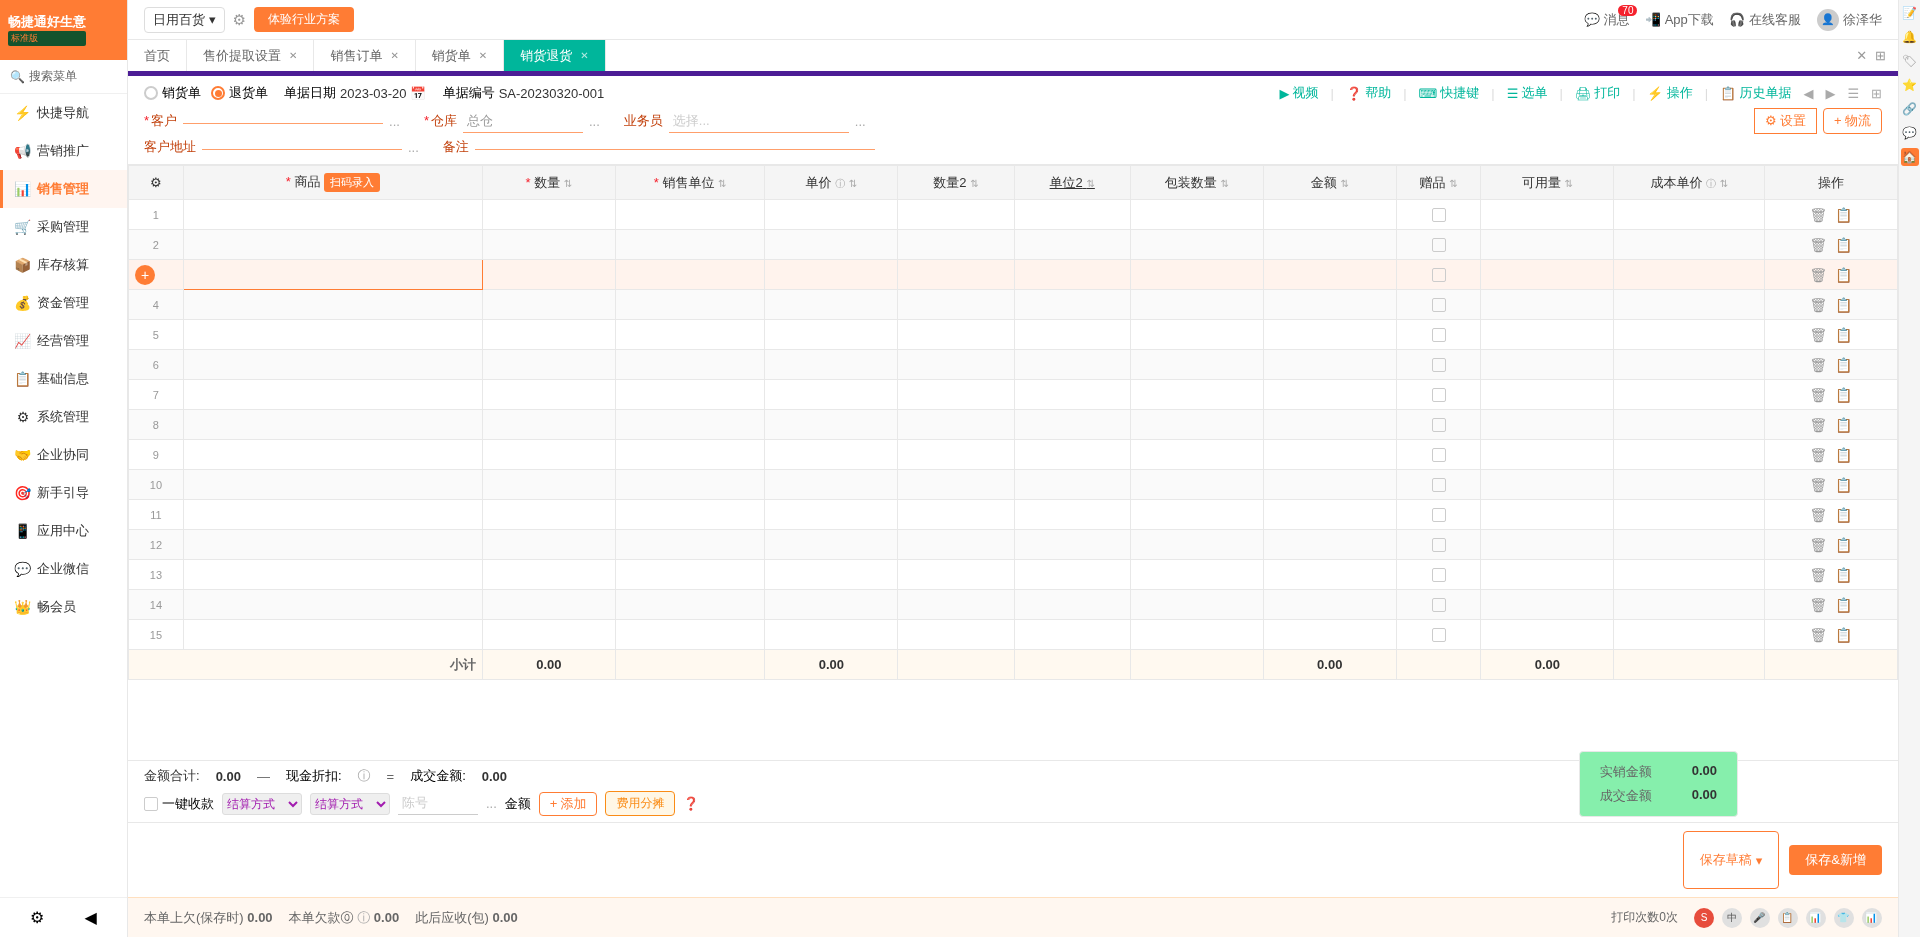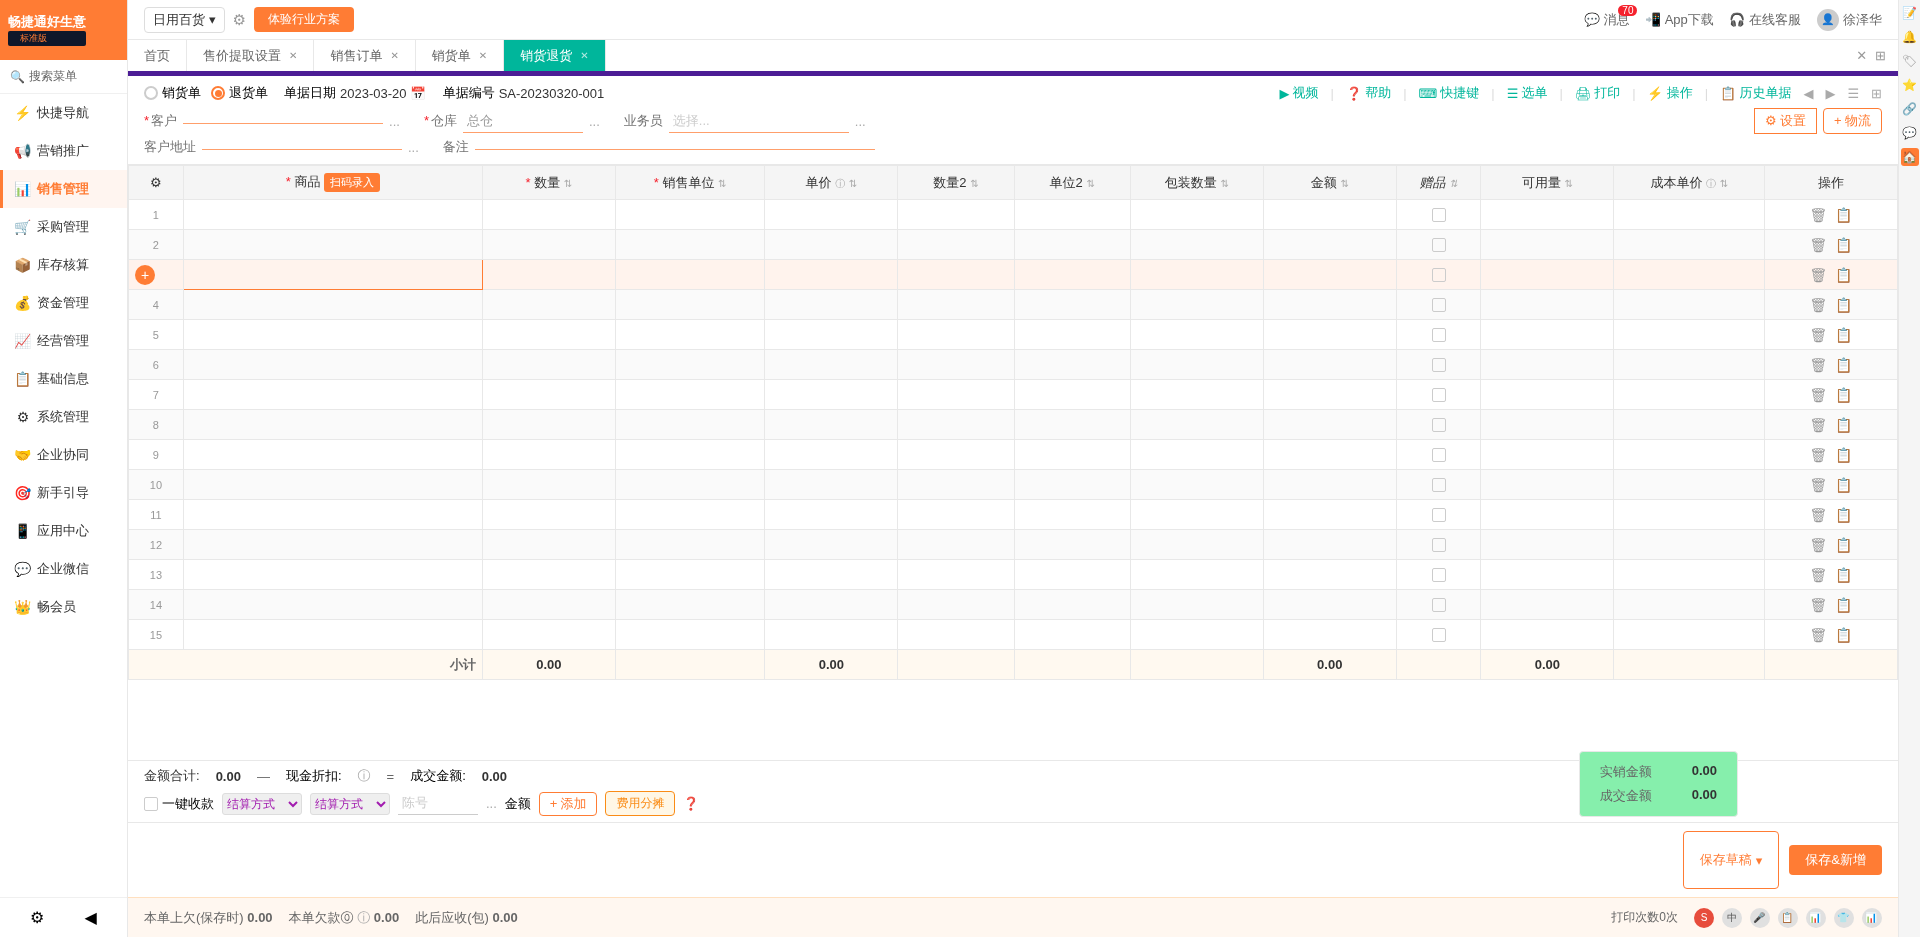--- a/index.html
+++ b/index.html
@@ -2,21 +2,21 @@
 <html><head>
   <meta charset="utf-8">
   <style>
     * { box-sizing: border-box; margin: 0; padding: 0; font-family: 'Microsoft YaHei', Arial, sans-serif; font-size: 13px; }
     body { background: #f5f5f5; display: flex; width: 1920px; height: 937px; overflow: hidden; }
 
     
     .sidebar { width: 128px; background: #fff; display: flex; flex-direction: column; border-right: 1px solid #e8e8e8; flex-shrink: 0; }
     .sidebar-logo { background: #ff7c34; padding: 12px 8px; display: flex; align-items: center; gap: 6px; height: 60px; }
     .sidebar-logo-text { color: #fff; font-size: 13px; font-weight: bold; line-height: 1.3; }
-    .sidebar-logo-badge { background: #0f172a; color: #ff7c34; font-size: 9px; padding: 1px 12px; border-radius: 2px; }
+    .sidebar-logo-badge { background: #14532d; color: #ff7c34; font-size: 9px; padding: 1px 3px; border-radius: 2px; }
     .sidebar-search { display: flex; align-items: center; gap: 4px; padding: 8px 10px; border-bottom: 1px solid #f0f0f0; cursor: pointer; }
     .sidebar-search span { color: #666; font-size: 12px; }
     .sidebar-nav-item { display: flex; align-items: center; gap: 6px; padding: 10px 12px; cursor: pointer; color: #333; font-size: 12px; border-left: 3px solid transparent; }
     .sidebar-nav-item.active { background: #fff5f0; color: #ff7c34; border-left: 3px solid #ff7c34; font-weight: bold; }
     .sidebar-nav-icon { width: 16px; height: 16px; display: inline-flex; align-items: center; justify-content: center; font-size: 14px; }
     .sidebar-bottom { margin-top: auto; display: flex; align-items: center; justify-content: space-around; padding: 10px; border-top: 1px solid #f0f0f0; }
 
     
     .main { flex: 1; display: flex; flex-direction: column; overflow: hidden; }
 
@@ -46,21 +46,21 @@
     .radio-dot { width: 14px; height: 14px; border-radius: 50%; border: 2px solid #ccc; display: flex; align-items: center; justify-content: center; }
     .radio-dot.checked { border-color: #ff7c34; }
     .radio-dot.checked::after { content: ''; width: 7px; height: 7px; border-radius: 50%; background: #ff7c34; }
     .doc-date { display: flex; align-items: center; gap: 4px; font-size: 13px; }
     .doc-number { display: flex; align-items: center; gap: 4px; font-size: 13px; }
     .doc-toolbar { margin-left: auto; display: flex; align-items: center; gap: 12px; font-size: 12px; color: #00b69b; }
     .doc-toolbar-item { display: flex; align-items: center; gap: 3px; cursor: pointer; }
     .doc-toolbar-divider { color: #ddd; }
     .doc-header-row2 { display: flex; align-items: center; gap: 24px; }
     .field-group { display: flex; align-items: center; gap: 6px; font-size: 13px; }
-    .field-label { color: #737373; white-space: nowrap; }
+    .field-label { color: #c2410c; white-space: nowrap; }
     .field-label.required::before { content: '*'; color: #f5222d; margin-right: 2px; }
     .field-input { border-bottom: 1px solid #ff9f6b; min-width: 180px; padding: 2px 4px; color: #999; font-size: 12px; }
     .field-dots { color: #aaa; }
     .doc-header-row3 { display: flex; align-items: center; gap: 24px; margin-top: 4px; }
     .doc-right-btns { margin-left: auto; display: flex; align-items: center; gap: 6px; }
     .btn-setting { background: #fff; border: 1px solid #ff7c34; color: #ff7c34; border-radius: 0; padding: 3px 10px; font-size: 12px; cursor: pointer; }
     .btn-logistics { background: #fff; border: 1px solid #ff7c34; color: #ff7c34; border-radius: 4px; padding: 3px 10px; font-size: 12px; cursor: pointer; }
 
     
     .table-area { flex: 1; overflow: auto; background: #fff; }
@@ -381,33 +381,33 @@
             </th>
             <th style="width:80px;">
               <span>单价</span>
               <span style="color:#aaa;font-size:10px;">ⓘ</span>
               <span style="color:#aaa;font-size:10px;">⇅</span>
             </th>
             <th style="width:70px;">
               <span>数量2</span>
               <span style="color:#aaa;font-size:10px;">⇅</span>
             </th>
-            <th style="width:70px;">
+            <th style="width:70px;text-decoration:underline;">
               <span>单位2</span>
               <span style="color:#aaa;font-size:10px;">⇅</span>
             </th>
             <th style="width:80px;">
               <span>包装数量</span>
               <span style="color:#aaa;font-size:10px;">⇅</span>
             </th>
             <th style="width:80px;">
               <span>金额</span>
               <span style="color:#aaa;font-size:10px;">⇅</span>
             </th>
-            <th style="width:50px;font-style:italic;">
+            <th style="width:50px;">
               <span>赠品</span>
               <span style="color:#aaa;font-size:10px;">⇅</span>
             </th>
             <th style="width:80px;">
               <span>可用量</span>
               <span style="color:#aaa;font-size:10px;">⇅</span>
             </th>
             <th style="width:90px;">
               <span>成本单价</span>
               <span style="color:#aaa;font-size:10px;">ⓘ</span>

